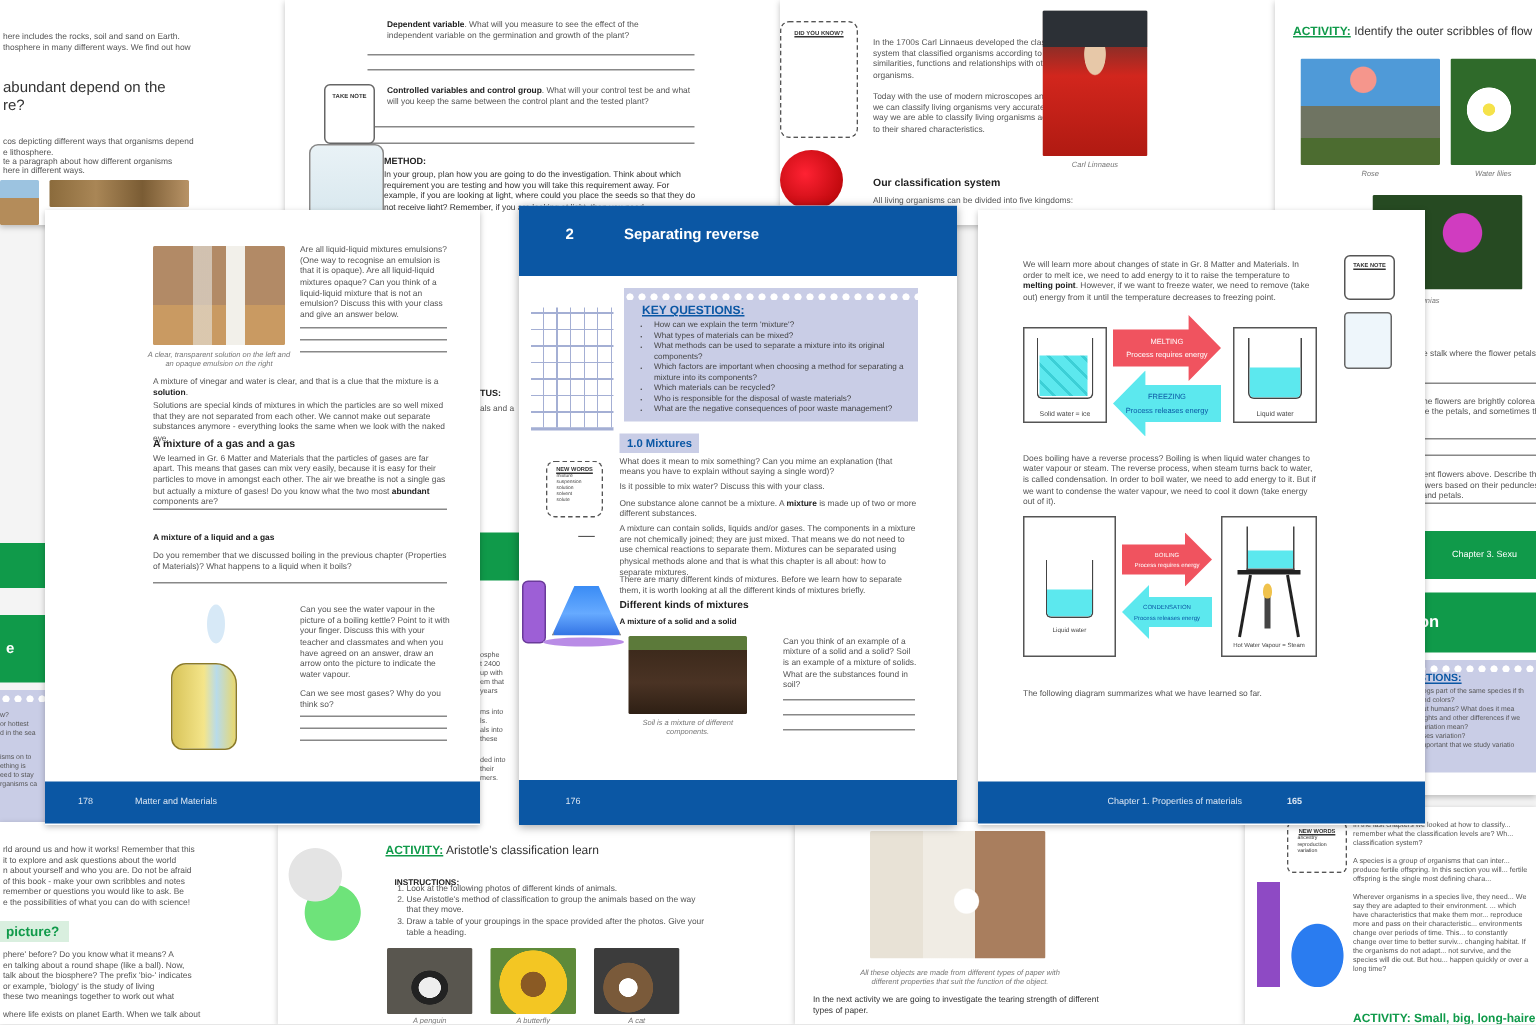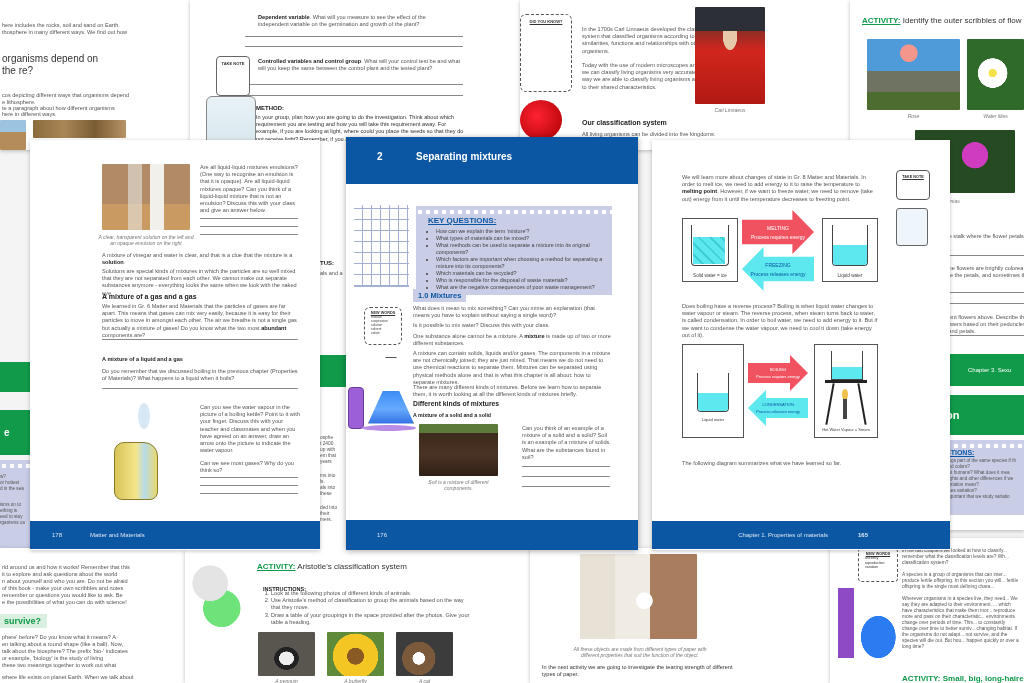--- a/index.html
+++ b/index.html
@@ -23,21 +23,21 @@
   .line-list .rule{margin:7px 0;}
   .box{position:absolute;border:1px solid #555;background:#fff;}
   .arrow{position:absolute;display:flex;align-items:center;justify-content:center;flex-direction:column;font-size:5px;color:#fff;}
 </style>
 </head>
 <body>
 
 <div class="page" style="left:0;top:0;width:190px;height:150px;">
   <p class="t" style="position:absolute;left:2px;top:22px;width:190px;">here includes the rocks, soil and sand on Earth.</p>
   <p class="t" style="position:absolute;left:2px;top:29px;width:190px;">thosphere in many different ways. We find out how</p>
-  <div style="position:absolute;left:2px;top:53px;width:110px;font-size:10px;line-height:12px;color:#333;">organisms depend on the re?</div>
+  <div style="position:absolute;left:2px;top:53px;width:110px;font-size:10px;line-height:12px;color:#333;">abundant depend on the re?</div>
   <p class="t" style="position:absolute;left:2px;top:92px;width:130px;">cos depicting different ways that organisms depend</p>
   <p class="t" style="position:absolute;left:2px;top:99px;width:130px;">e lithosphere.</p>
   <p class="t" style="position:absolute;left:2px;top:105px;width:130px;">te a paragraph about how different organisms</p>
   <p class="t" style="position:absolute;left:2px;top:111px;width:130px;">here in different ways.</p>
   <div class="img" style="left:0;top:120px;width:26px;height:30px;background:linear-gradient(#9cc3e0 40%,#b48c5a 40%);"></div>
   <div class="img" style="left:33px;top:120px;width:93px;height:18px;background:linear-gradient(90deg,#8b6b3c,#a98656,#7a5c34,#b89366);"></div>
 </div>
 
 <div class="page" style="left:190px;top:0;width:350px;height:170px;">
 
@@ -119,34 +119,34 @@
   </div>
 </div>
 
 <div class="page" style="left:0;top:548px;width:185px;height:135px;">
   <p class="t" style="position:absolute;left:2px;top:16px;white-space:nowrap;">rld around us and how it works! Remember that this</p>
   <p class="t" style="position:absolute;left:2px;top:23px;white-space:nowrap;">it to explore and ask questions about the world</p>
   <p class="t" style="position:absolute;left:2px;top:30px;white-space:nowrap;">n about yourself and who you are. Do not be afraid</p>
   <p class="t" style="position:absolute;left:2px;top:37px;white-space:nowrap;">of this book - make your own scribbles and notes</p>
   <p class="t" style="position:absolute;left:2px;top:44px;white-space:nowrap;">remember or questions you would like to ask. Be</p>
   <p class="t" style="position:absolute;left:2px;top:51px;white-space:nowrap;">e the possibilities of what you can do with science!</p>
-  <div style="position:absolute;left:0;top:66px;padding:2px 6px 2px 4px;background:#d9efdf;color:#109a4a;font-weight:bold;font-size:9px;">survive?</div>
+  <div style="position:absolute;left:0;top:66px;padding:2px 6px 2px 4px;background:#d9efdf;color:#109a4a;font-weight:bold;font-size:9px;">picture?</div>
   <p class="t" style="position:absolute;left:2px;top:86px;white-space:nowrap;">phere' before? Do you know what it means? A</p>
   <p class="t" style="position:absolute;left:2px;top:93px;white-space:nowrap;">en talking about a round shape (like a ball). Now,</p>
   <p class="t" style="position:absolute;left:2px;top:100px;white-space:nowrap;">talk about the biosphere? The prefix 'bio-' indicates</p>
   <p class="t" style="position:absolute;left:2px;top:107px;white-space:nowrap;">or example, 'biology' is the study of living</p>
   <p class="t" style="position:absolute;left:2px;top:114px;white-space:nowrap;">these two meanings together to work out what</p>
   <p class="t" style="position:absolute;left:2px;top:126px;white-space:nowrap;">where life exists on planet Earth. When we talk about</p>
 </div>
 
 <div class="page" style="left:185px;top:550px;width:345px;height:133px;">
   <div style="position:absolute;left:2px;top:8px;width:58px;height:72px;border-radius:50%;background:radial-gradient(circle at 40% 35%,#e4e4e4 0 30%,transparent 31%),radial-gradient(circle at 60% 70%,#6ee37a 0 30%,transparent 31%);"></div>
   <div style="position:absolute;left:72px;top:12px;font-size:8px;white-space:nowrap;">
     <span class="act">ACTIVITY:</span>
-    <span style="color:#333;">Aristotle's classification system</span>
+    <span style="color:#333;">Aristotle's classification learn</span>
   </div>
   <div class="h" style="position:absolute;left:78px;top:36px;font-size:5.5px;">INSTRUCTIONS:</div>
   <ol style="position:absolute;left:72px;top:40px;width:200px;padding-left:14px;margin:0;">
     <li class="t">Look at the following photos of different kinds of animals.</li>
     <li class="t">Use Aristotle's method of classification to group the animals based on the way that they move.</li>
     <li class="t">Draw a table of your groupings in the space provided after the photos. Give your table a heading.</li>
   </ol>
   <div class="img" style="left:73px;top:82px;width:57px;height:44px;background:radial-gradient(ellipse at 50% 60%,#eee 0 18%,#222 19% 30%,transparent 31%),#59564f;"></div>
   <div class="img" style="left:142px;top:82px;width:57px;height:44px;background:radial-gradient(circle at 50% 55%,#8a5a24 0 22%,#f3c623 23% 60%,#5e8a3a 61%);"></div>
   <div class="img" style="left:211px;top:82px;width:57px;height:44px;background:radial-gradient(circle at 40% 60%,#fff 0 14%,#7a5a3a 15% 38%,transparent 39%),#3c3c3c;"></div>
@@ -283,24 +283,24 @@
   <p class="t" style="position:absolute;left:30px;top:320px;width:196px;">The following diagram summarizes what we have learned so far.</p>
   <div class="foot blue" style="top:381px;justify-content:flex-end;">
     <span>Chapter 1.   Properties of materials</span>
     <span style="margin:0 82px 0 30px;font-weight:bold;">165</span>
   </div>
 </div>
 
 <div class="page" style="left:346px;top:137px;width:292px;height:413px;box-shadow:0 1px 6px rgba(0,0,0,.35);">
   <div class="blue" style="position:absolute;left:0;top:0;width:292px;height:47px;">
     <span style="position:absolute;left:31px;top:14px;font-size:10px;font-weight:bold;">2</span>
-    <span style="position:absolute;left:70px;top:14px;font-size:10px;font-weight:bold;">Separating mixtures</span>
+    <span style="position:absolute;left:70px;top:14px;font-size:10px;font-weight:bold;">Separating reverse</span>
   </div>
   <div style="position:absolute;left:8px;top:68px;width:55px;height:80px;background:repeating-linear-gradient(90deg,transparent 0 8px,#5b6fb2 8px 9px),repeating-linear-gradient(0deg,transparent 0 10px,#5b6fb2 10px 11px);opacity:.55;border-bottom:2px solid #5b6fb2;"></div>
-  <div class="kq" style="left:70px;top:69px;width:196px;height:89px;">
+  <div class="kq" style="left:70px;top:55px;width:196px;height:89px;">
     <div class="scallop"></div>
     <div class="kq-title">KEY QUESTIONS:</div>
     <ul>
       <li>How can we explain the term 'mixture'?</li>
       <li>What types of materials can be mixed?</li>
       <li>What methods can be used to separate a mixture into its original components?</li>
       <li>Which factors are important when choosing a method for separating a mixture into its components?</li>
       <li>Which materials can be recycled?</li>
       <li>Who is responsible for the disposal of waste materials?</li>
       <li>What are the negative consequences of poor waste management?</li>

